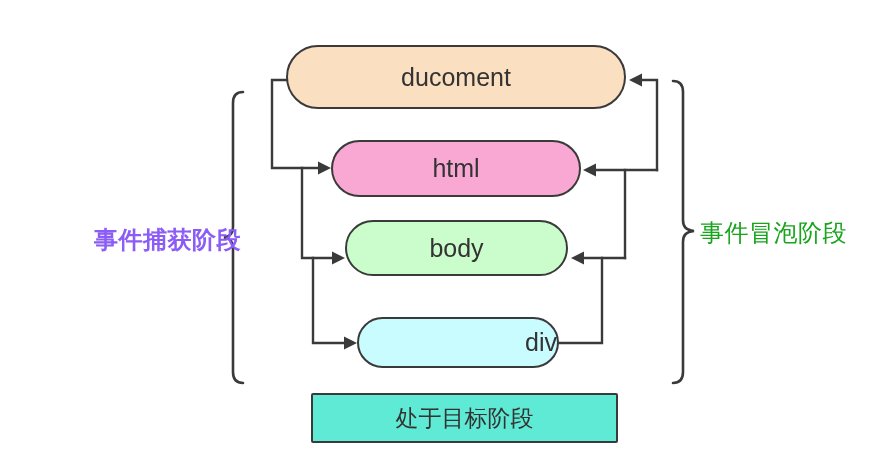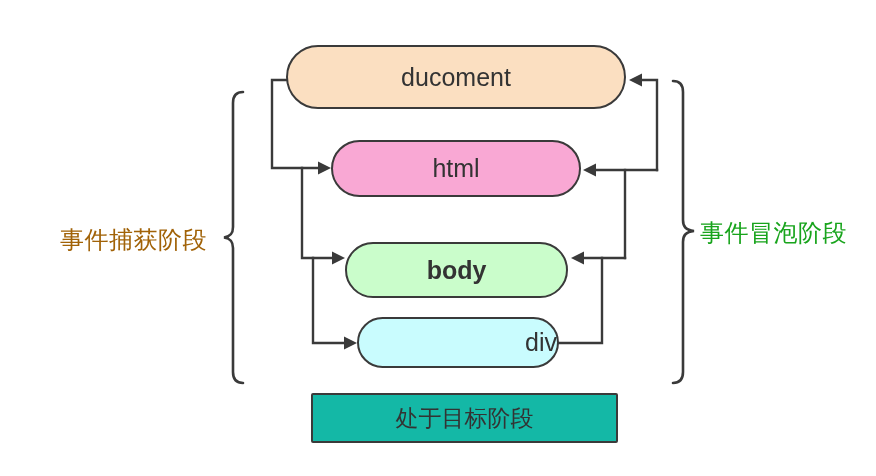--- a/index.html
+++ b/index.html
@@ -68,29 +68,29 @@
   </svg>
 
   <div class="node" style="left: 286px; top: 45px; width: 340px; height: 64px; border-radius: 32px; background-color: rgb(251, 223, 193);">
     <span class="node-label">ducoment</span>
   </div>
 
   <div class="node" style="left: 331px; top: 140px; width: 250px; height: 57px; border-radius: 29px; background-color: #f9a8d4;">
     <span class="node-label">html</span>
   </div>
 
-  <div class="node" style="left: 345px; top: 242px; width: 223px; height: 56px; border-radius: 28px; background-color: rgb(202, 253, 203); font-weight: bold;">
+  <div class="node" style="left: 345px; top: 220px; width: 223px; height: 56px; border-radius: 28px; background-color: rgb(202, 253, 203);">
     <span class="node-label">body</span>
   </div>
 
   <div class="node" style="left: 357px; top: 317px; width: 202px; height: 51px; border-radius: 26px; background-color: rgb(201, 252, 254); justify-content: flex-end;">
     <span class="node-label">div</span>
   </div>
 
-  <div class="node target" style="left: 311px; top: 393px; width: 307px; height: 50px; border-radius: 2px; background-color: #14b8a6;">
+  <div class="node target" style="left: 311px; top: 393px; width: 307px; height: 50px; border-radius: 2px; background-color: #5eead4;">
     <span class="node-label">处于目标阶段</span>
   </div>
 
-  <div class="phase-label" style="left: 60px; top: 224px; color: #a16207;">事件捕获阶段</div>
+  <div class="phase-label" style="left: 94px; top: 224px; color: #8b5cf6; font-weight: bold;">事件捕获阶段</div>
 
   <div class="phase-label" style="left: 700px; top: 217px; color: rgb(24, 164, 28);">事件冒泡阶段</div>
 
 </div>
 
 </body></html>

